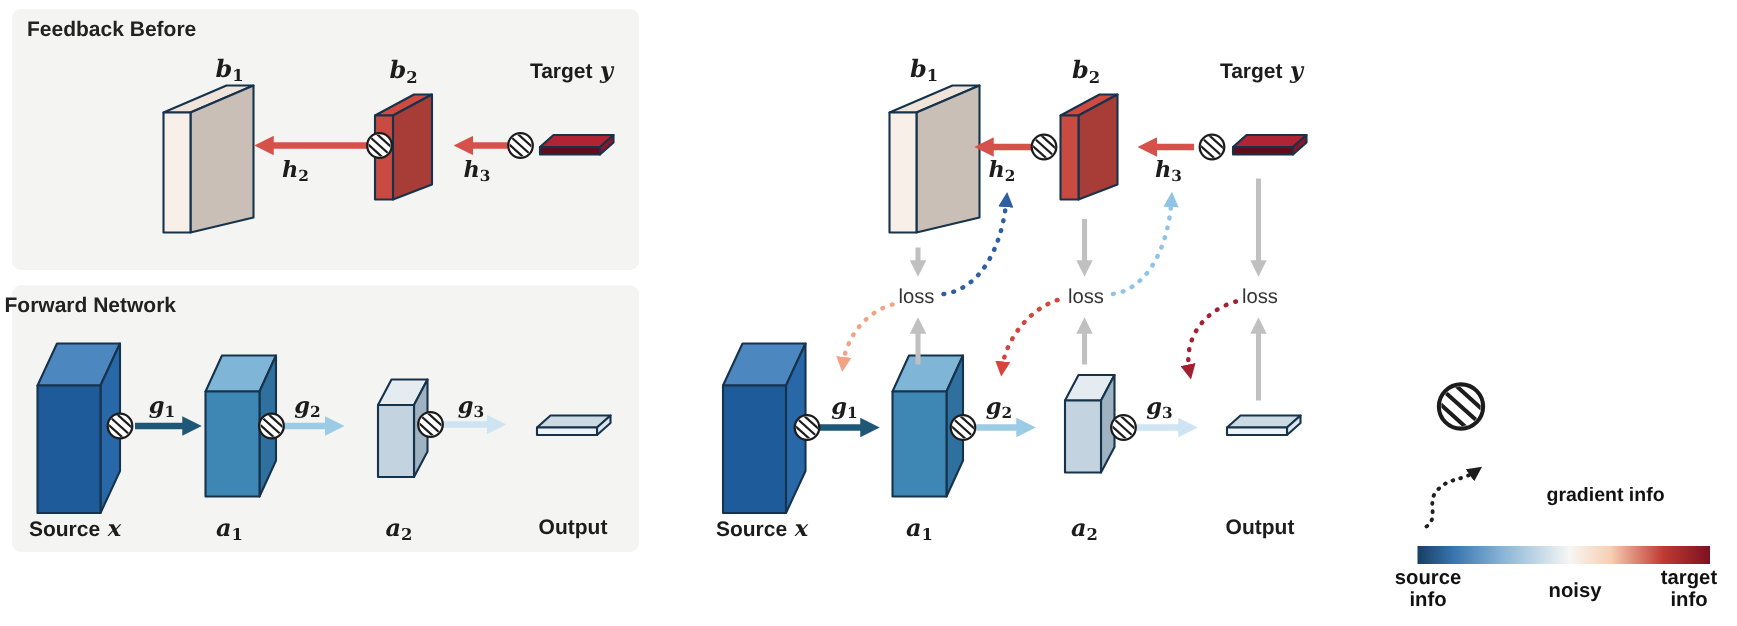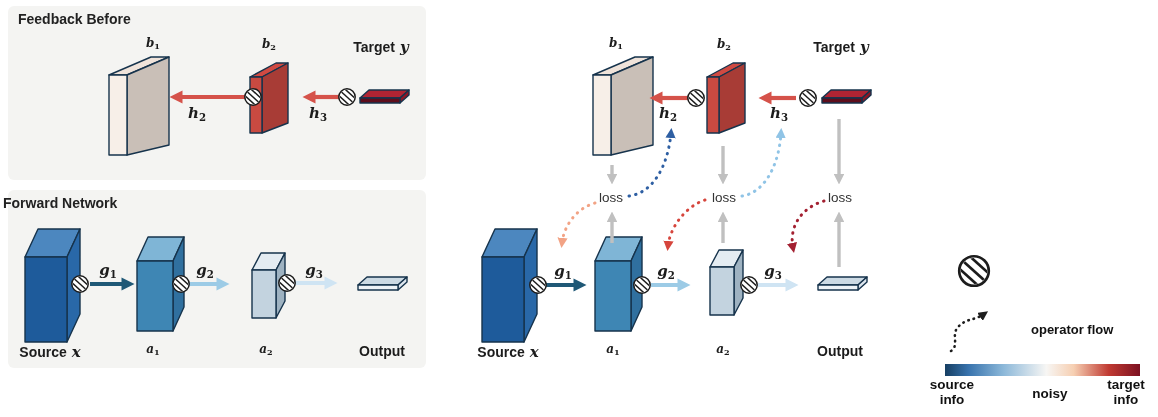--- a/index.html
+++ b/index.html
@@ -7,21 +7,21 @@
           font-family:"Liberation Sans",sans-serif;color:#1c1c1c;}
   .panel-box{position:absolute;background:var(--panel-bg);border-radius:6px;}
   .caption-bar{position:absolute;top:381px;height:30px;background:var(--caption-bg);
                display:flex;align-items:center;justify-content:center;}
   .caption-bar span{font-weight:bold;font-size:20px;letter-spacing:-0.3px;color:#111;}
   svg.overlay{position:absolute;left:0;top:0;z-index:2;}
   .lab{position:absolute;transform:translateX(-50%);white-space:nowrap;z-index:3;}
   .panel-title{position:absolute;font-size:14px;font-weight:bold;color:#222;z-index:3;}
   .math{font-family:"DejaVu Serif",serif;font-style:italic;font-weight:bold;font-size:15px;}
   .math sub{font-style:normal;font-size:0.68em;vertical-align:-0.28em;}
-  .math.big{font-size:12px;}
+  .math.big{font-size:16px;}
   .word{font-weight:bold;font-size:14px;}
   .word .mv{margin-left:5px;}
   .loss-lab{font-size:13.5px;color:#333;font-weight:normal;}
   .legend-text{font-weight:bold;font-size:13px;line-height:15px;text-align:center;color:#111;}
   .cbar-lab{font-weight:bold;font-size:13.5px;line-height:15px;text-align:center;color:#111;}
   
   .st{stroke:var(--outline);stroke-width:1.4;stroke-linejoin:round;}
   .f-src-f{fill:var(--src-front);} .f-src-t{fill:var(--src-top);} .f-src-s{fill:var(--src-side);}
   .f-a1-f{fill:var(--a1-front);} .f-a1-t{fill:var(--a1-top);} .f-a1-s{fill:var(--a1-side);}
   .f-a2-f{fill:var(--a2-front);} .f-a2-t{fill:var(--a2-top);} .f-a2-s{fill:var(--a2-side);}
@@ -231,21 +231,21 @@
   <div class="lab loss-lab" style="left:724px;top:190px;">loss</div>
   <div class="lab loss-lab" style="left:840px;top:190px;">loss</div>
   <div class="lab math" style="left:563px;top:262px;"><span>g</span><sub>1</sub></div>
   <div class="lab math" style="left:666px;top:262px;"><span>g</span><sub>2</sub></div>
   <div class="lab math" style="left:773px;top:262px;"><span>g</span><sub>3</sub></div>
   <div class="lab word" style="left:508px;top:343px;"><span>Source</span><span class="math mv">x</span></div>
   <div class="lab math big" style="left:613px;top:342px;"><span>a</span><sub>1</sub></div>
   <div class="lab math big" style="left:723px;top:342px;"><span>a</span><sub>2</sub></div>
   <div class="lab word" style="left:840px;top:343px;">Output</div>
 
-  <div class="legend-text" style="position:absolute;left:1031px;top:322px;z-index:3;">operator flow</div>
+  <div class="legend-text" style="position:absolute;left:1031px;top:322px;z-index:3;">gradient info</div>
   <div class="lab cbar-lab" style="left:952px;top:377px;">
     <div>source</div>
     <div>info</div>
   </div>
   <div class="lab cbar-lab" style="left:1050px;top:386px;">noisy</div>
   <div class="lab cbar-lab" style="left:1126px;top:377px;">
     <div>target</div>
     <div>info</div>
   </div>
 

